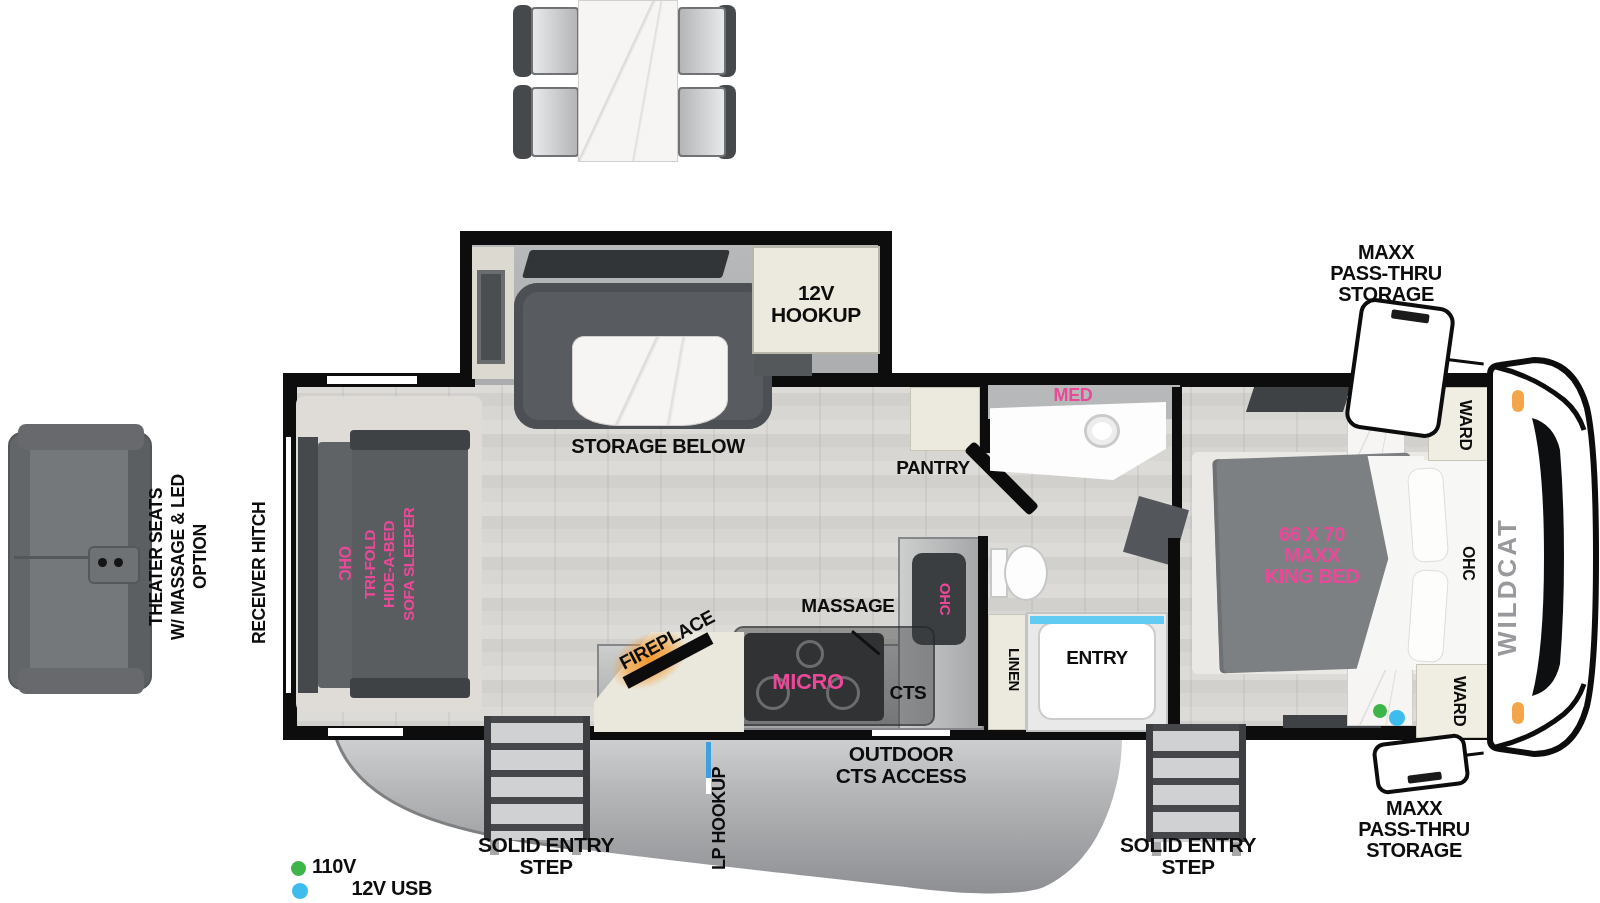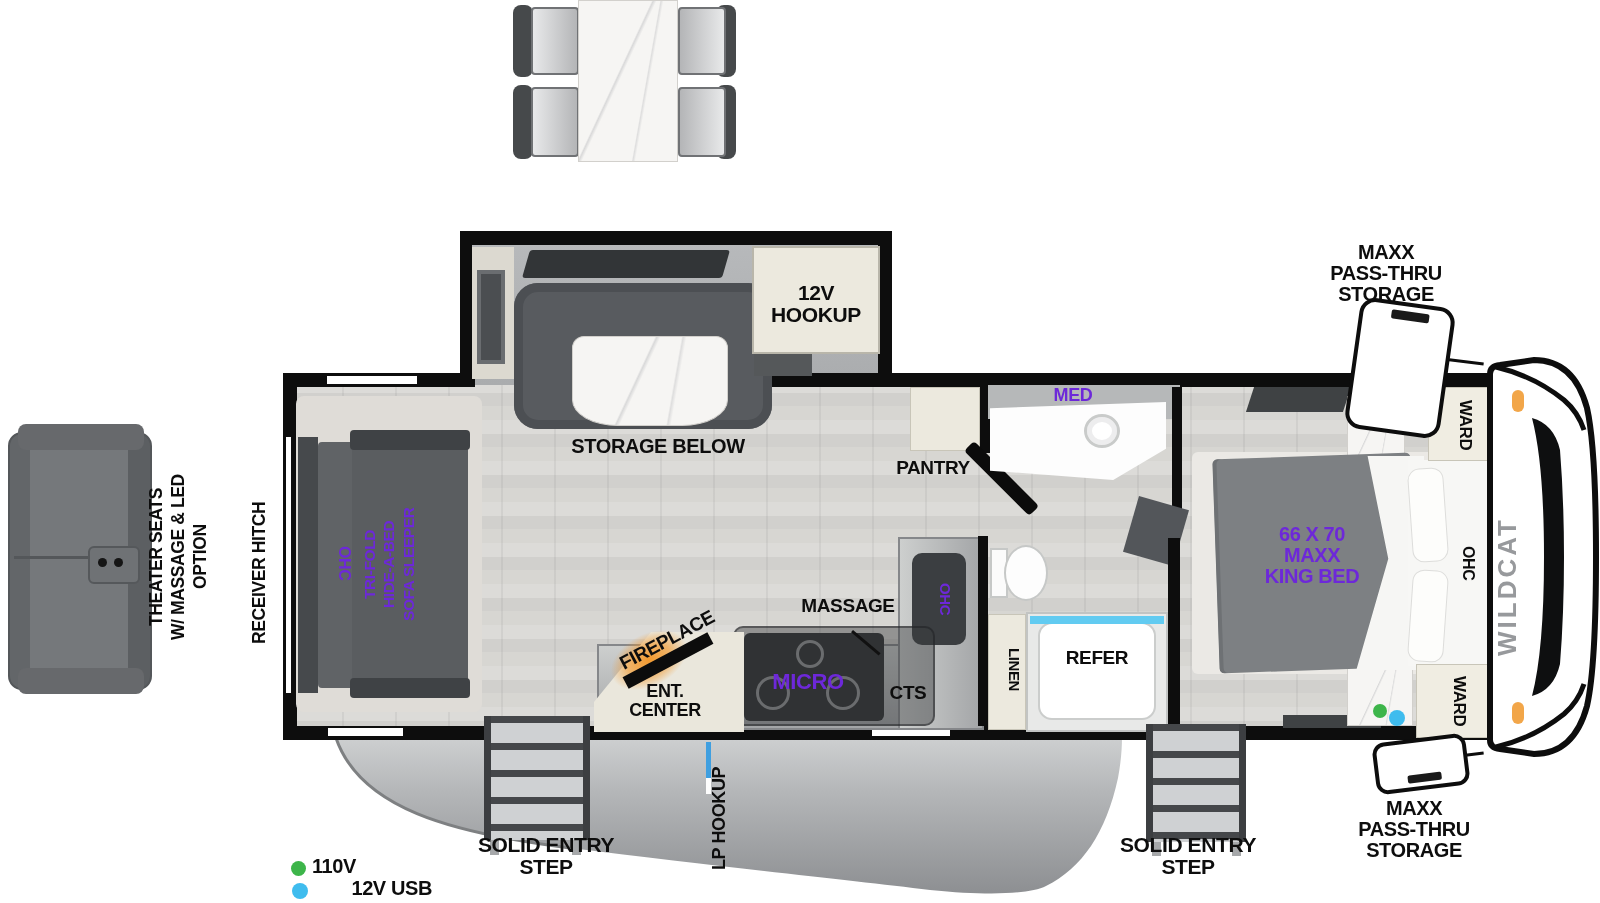--- a/index.html
+++ b/index.html
@@ -3,21 +3,21 @@
 <meta charset="utf-8">
 <style>
   html,body{margin:0;padding:0;background:#fff;}
   #scene{position:relative;width:1600px;height:903px;background:#ffffff;overflow:hidden;
          font-family:"Liberation Sans",sans-serif;}
   .abs{position:absolute;}
   .wall{position:absolute;background:#0d0d0d;}
   .gap{position:absolute;background:#ffffff;}
   .lbl{position:absolute;font-weight:bold;color:#0d0d0d;text-align:center;
        white-space:pre-line;line-height:1.05;letter-spacing:-0.4px;}
-  .white{color:#6d28d9;}
+  .white{color:#ec4899;}
   .vdn{writing-mode:vertical-rl;}            
   .vup{writing-mode:vertical-rl;transform:rotate(180deg);} 
   .floor{position:absolute;background-color:#d8d7d4;background-image:
      repeating-linear-gradient(90deg, rgba(110,110,112,.10) 0 2px, rgba(0,0,0,0) 2px 53px),
      repeating-linear-gradient(180deg,#dcdbd8 0 14px,#d1d0cd 14px 27px,#d7d6d2 27px 41px);}
   .slidefloor{position:absolute;background:linear-gradient(180deg,#b7b9bb,#aaacae);}
   .counter{position:absolute;background:linear-gradient(180deg,#cdcfce,#a3a5a7);
            border:2px solid #85878a;box-sizing:border-box;}
   .cream{position:absolute;background:#ece9de;border:1px solid #c8c5b8;box-sizing:border-box;}
   .marble{position:absolute;background-color:#f6f5f3;background-image:
@@ -128,43 +128,41 @@
   <div class="abs" style="left:733px;top:626px;width:202px;height:100px;background:rgba(58,60,62,.45);border:2px solid rgba(28,30,32,.5);border-radius:10px;box-sizing:border-box;"></div>
   <div class="lbl white" style="left:742px;top:670px;width:132px;height:26px;font-size:22px;">MICRO</div>
   <div class="lbl" style="left:786px;top:596px;width:124px;height:24px;font-size:19px;">MASSAGE</div>
   <div class="abs" style="left:853px;top:630px;width:36px;height:3px;background:#111;transform:rotate(40deg);transform-origin:0 0;"></div>
   <div class="lbl" style="left:878px;top:683px;width:60px;height:24px;font-size:19px;">CTS</div>
 
   <div class="abs" style="left:594px;top:632px;width:150px;height:100px;background:#eae7dc;clip-path:polygon(0 100%,0 70%,38% 0,100% 0,100% 100%);"></div>
   <div class="abs" style="left:608px;top:634px;width:82px;height:52px;background:radial-gradient(closest-side,#f2992e 0%,rgba(242,153,46,.65) 55%,rgba(242,153,46,0) 100%);transform:rotate(-28deg);"></div>
   <div class="abs" style="left:620px;top:654px;width:96px;height:13px;background:#0c0c0c;transform:rotate(-28deg);"></div>
   <div class="lbl" style="left:600px;top:630px;width:136px;height:24px;font-size:19px;transform:rotate(-28deg);">FIREPLACE</div>
-  <div class="lbl" style="left:598px;top:682px;width:134px;height:46px;font-size:18px;">ENT.
-CENTER</div>
 
   <div class="wall" style="left:980px;top:387px;width:10px;height:66px;"></div>
   <div class="cream" style="left:910px;top:387px;width:70px;height:64px;"></div>
   <div class="abs" style="left:974px;top:441px;width:92px;height:14px;background:#0b0b0b;transform:rotate(45deg);transform-origin:0 0;border-radius:4px;"></div>
   <div class="lbl" style="left:880px;top:458px;width:106px;height:24px;font-size:19px;">PANTRY</div>
 
   <div class="abs" style="left:988px;top:385px;width:192px;height:34px;background:#b6b8b9;"></div>
   <div class="abs" style="left:990px;top:402px;width:176px;height:78px;background:#fdfdfd;clip-path:polygon(0 8%,100% 0,100% 60%,70% 100%,0 88%);"></div>
   <div class="abs" style="left:1084px;top:414px;width:36px;height:34px;background:#fff;border:3px solid #c9cbca;border-radius:50%;box-sizing:border-box;box-shadow:inset 0 0 0 5px #ededee;"></div>
   <div class="lbl white" style="left:1036px;top:386px;width:74px;height:22px;font-size:18px;">MED</div>
   <div class="wall" style="left:1172px;top:387px;width:10px;height:131px;"></div>
   <div class="abs" style="left:1130px;top:502px;width:52px;height:58px;background:#53565a;transform:rotate(16deg);"></div>
   <div class="wall" style="left:978px;top:536px;width:10px;height:190px;"></div>
   <div class="abs" style="left:990px;top:548px;width:18px;height:50px;background:#fbfbfb;border:2px solid #c6c8c7;box-sizing:border-box;"></div>
   <div class="abs" style="left:1004px;top:545px;width:44px;height:56px;background:#fdfdfd;border:2px solid #c6c8c7;border-radius:50%;box-sizing:border-box;"></div>
   <div class="cream" style="left:988px;top:614px;width:38px;height:116px;"></div>
   <div class="lbl vdn" style="left:994px;top:630px;width:28px;height:80px;font-size:15px;">LINEN</div>
   <div class="abs" style="left:1026px;top:612px;width:142px;height:120px;background:#e8e9e8;border:2px solid #c2c4c3;box-sizing:border-box;"></div>
   <div class="abs" style="left:1038px;top:622px;width:118px;height:98px;background:#ffffff;border:2px solid #cbcdcc;border-radius:14px;box-sizing:border-box;"></div>
   <div class="abs" style="left: 1030px; top: 616px; width: 134px; height: 8px; background: rgb(98, 203, 241);"></div>
-  <div class="lbl" style="left:1028px;top:648px;width:138px;height:26px;font-size:19px;">REFER</div>
+  <div class="lbl" style="left:1028px;top:648px;width:138px;height:26px;font-size:19px;">ENTRY</div>
   <div class="wall" style="left:1168px;top:538px;width:12px;height:188px;"></div>
 
   <div class="abs" style="left:1250px;top:387px;width:97px;height:25px;background:#3f4244;transform:skewX(-18deg);"></div>
   <div class="abs" style="left:1283px;top:715px;width:98px;height:13px;background:#3f4244;"></div>
   <div class="abs" style="left:1192px;top:452px;width:252px;height:222px;background:#ebe9e5;border-radius:6px;"></div>
   <div class="marble" style="left:1347px;top:396px;width:58px;height:68px;"></div>
   <div class="marble" style="left:1347px;top:664px;width:66px;height:62px;"></div>
   <div class="abs" style="left:1216px;top:456px;width:198px;height:214px;background:#7d8083;border-radius:5px;transform:rotate(-2deg);box-shadow:inset 4px 0 0 #6e7174;"></div>
   <div class="abs" style="left:1330px;top:456px;width:94px;height:214px;background:#f6f6f4;clip-path:polygon(40% 0,100% 0,100% 100%,28% 100%,62% 48%);"></div>
   <div class="abs" style="left:1408px;top:460px;width:86px;height:206px;background:#f7f7f5;"></div>
@@ -204,20 +202,22 @@
   <div class="abs" style="left:1374px;top:738px;width:94px;height:52px;background:#fff;border:4px solid #0d0d0d;border-radius:12px;transform:rotate(-7deg);box-sizing:border-box;">
     <div class="abs" style="left:28px;top:32px;width:34px;height:8px;background:#1a1a1a;border-radius:2px;"></div>
   </div>
   <div class="lbl" style="left:1326px;top:798px;width:176px;height:70px;font-size:20px;">MAXX
 PASS-THRU
 STORAGE</div>
 
   <div class="abs" style="left:706px;top:742px;width:5px;height:36px;background:#3f9fe0;"></div>
   <div class="abs" style="left:706px;top:778px;width:5px;height:16px;background:#fdfdfd;"></div>
   <div class="lbl vup" style="left:710px;top:750px;width:30px;height:136px;font-size:18px;">LP HOOKUP</div>
+  <div class="lbl" style="left:806px;top:743px;width:190px;height:48px;font-size:21px;">OUTDOOR
+CTS ACCESS</div>
 
   <div class="steps" style="left:484px;top:716px;width:106px;height:124px;"></div>
   <div class="foot" style="left:490px;top:840px;width:9px;height:15px;"></div>
   <div class="foot" style="left:572px;top:840px;width:9px;height:15px;"></div>
   <div class="lbl" style="left:466px;top:834px;width:160px;height:48px;font-size:21px;">SOLID ENTRY
 STEP</div>
 
   <div class="steps" style="left:1146px;top:724px;width:100px;height:118px;"></div>
   <div class="foot" style="left:1152px;top:842px;width:9px;height:14px;"></div>
   <div class="foot" style="left:1232px;top:842px;width:9px;height:14px;"></div>

